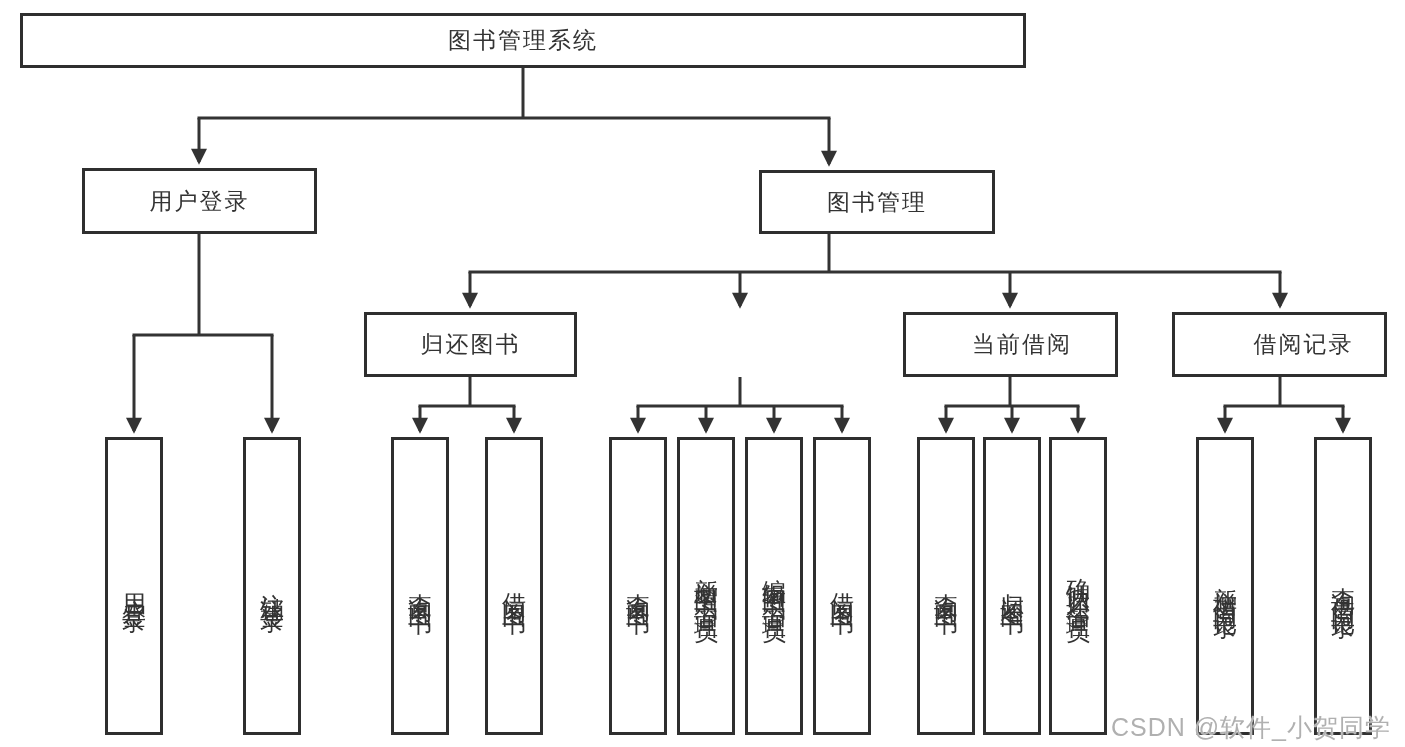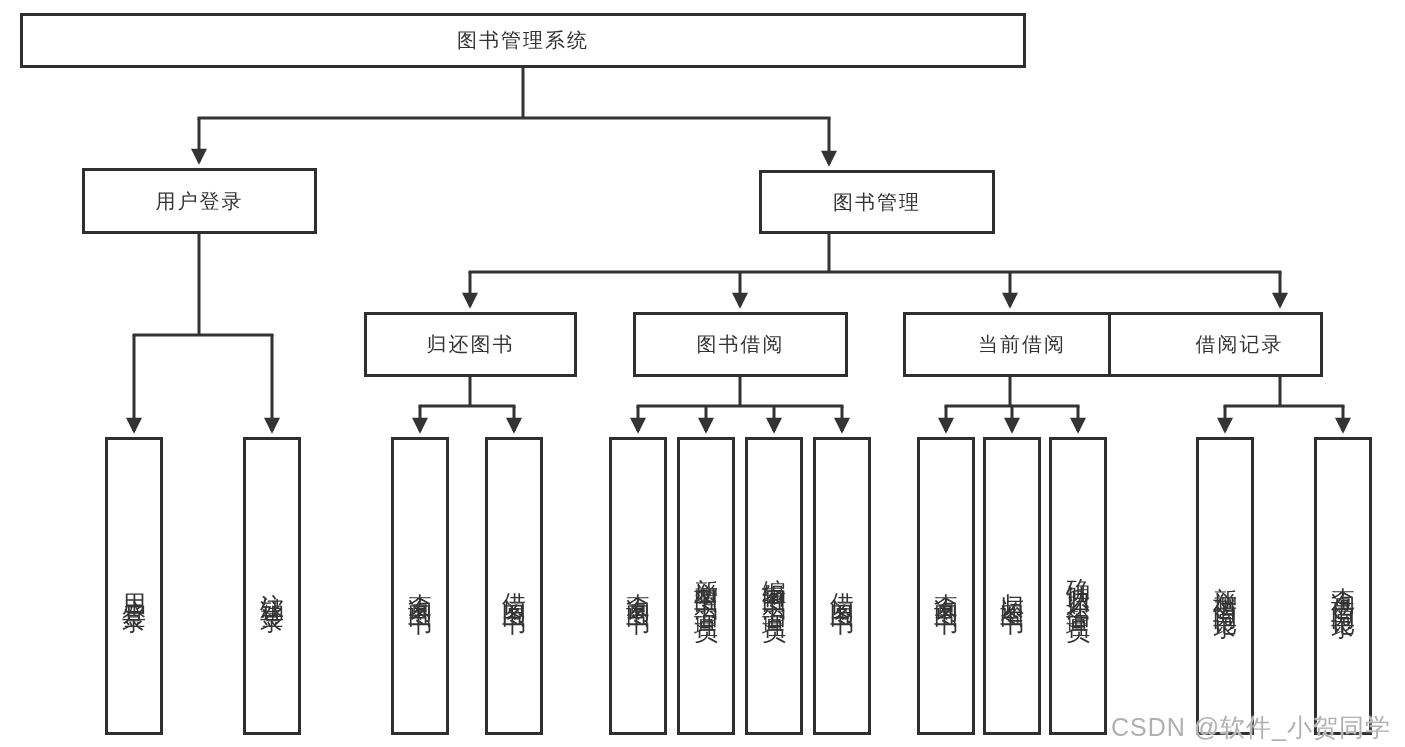--- a/index.html
+++ b/index.html
@@ -37,21 +37,21 @@
   }
   .box {
     position: absolute;
     box-sizing: border-box;
     background: #ffffff;
     border: 3px solid var(--border);
     color: var(--text);
     display: flex;
     align-items: center;
     justify-content: center;
-    font-size: 20px;
+    font-size: 23px;
     letter-spacing: 2px;
     white-space: nowrap;
   }
   .leaf {
     writing-mode: vertical-rl;
     font-size: 24px;
     letter-spacing: 6px;
     line-height: 1;
     white-space: normal;
     padding: 4px 0;
@@ -121,23 +121,22 @@
     <path class="wire" d="M1225,406 V431" marker-end="url(#arrowhead)"></path>
     <path class="wire" d="M1343,406 V431" marker-end="url(#arrowhead)"></path>
   </svg>
 
   <div class="box" style="left:20px; top:13px; width:1006px; height:55px;">图书管理系统</div>
 
   <div class="box" style="left:82px; top:168px; width:235px; height:66px;">用户登录</div>
   <div class="box" style="left:711px; top:170px; width:236px; height:64px;margin-left:48px;">图书管理</div>
 
   <div class="box" style="left:364px; top:312px; width:213px; height:65px;">归还图书</div>
-  <div class="box" style="left:633px; top:312px; width:215px; height:65px;">图书借阅</div>
   <div class="box" style="left:903px; top:312px; width:215px; height:65px;padding-left:23px;">当前借阅</div>
-  <div class="box" style="left:1108px; top:312px; width:215px; height:65px;padding-left:48px;">借阅记录</div>
+  <div class="box" style="left:1172px; top:312px; width:215px; height:65px;padding-left:48px;">借阅记录</div>
 
   <div class="box leaf" style="left:105px; top:437px; width:58px; height:298px;">用户登录</div>
   <div class="box leaf" style="left:243px; top:437px; width:58px; height:298px;">注销登录</div>
 
   <div class="box leaf" style="left:391px; top:437px; width:58px; height:298px;">查询图书</div>
   <div class="box leaf" style="left:485px; top:437px; width:58px; height:298px;">借阅图书</div>
 
   <div class="box leaf" style="left:609px; top:437px; width:58px; height:298px;">查询图书</div>
   <div class="box leaf" style="left:677px; top:437px; width:58px; height:298px;">新增图书（管理员）</div>
   <div class="box leaf" style="left:745px; top:437px; width:58px; height:298px;">编辑图书（管理员）</div>

